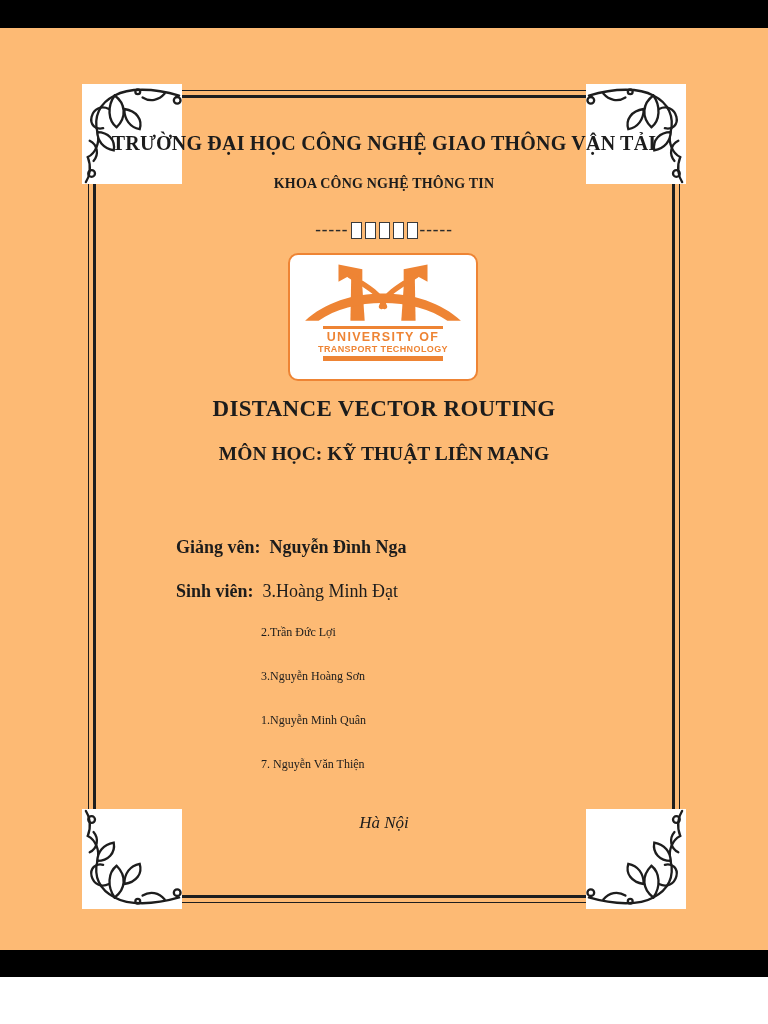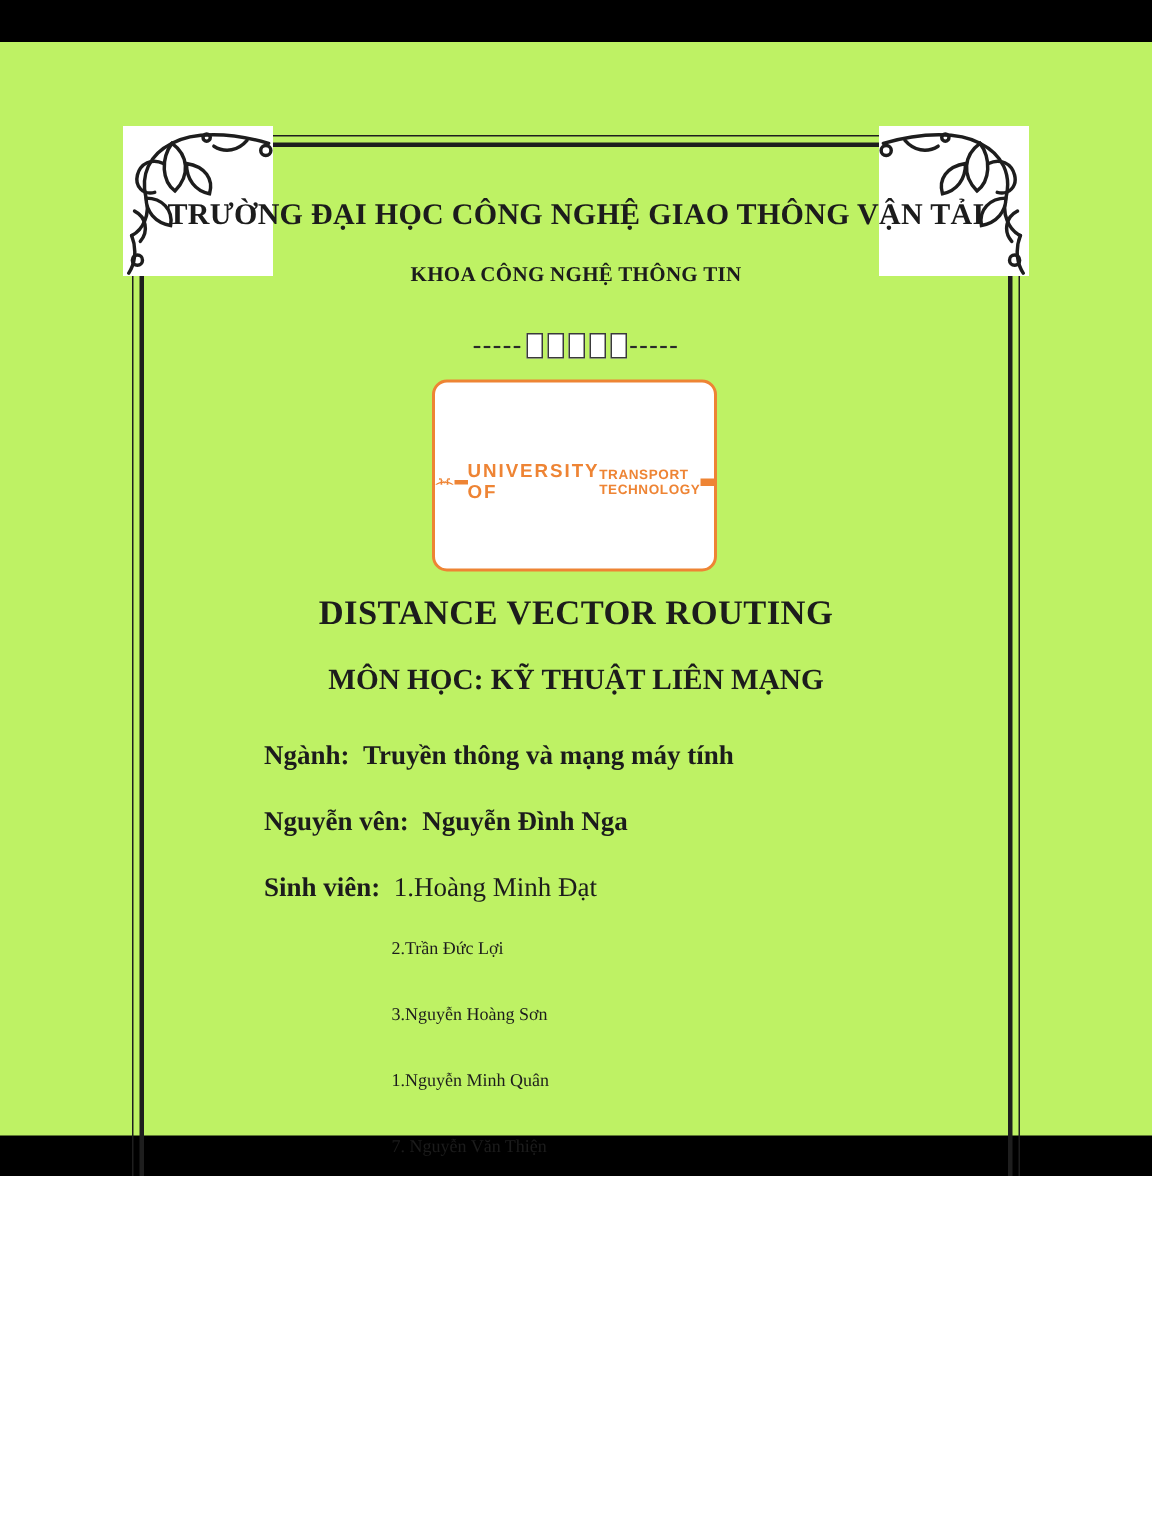--- a/index.html
+++ b/index.html
@@ -1,19 +1,19 @@
 <!DOCTYPE html>
 <html><head>
 <meta charset="utf-8">
 <style>
   * { margin:0; padding:0; box-sizing:border-box; }
   html,body { width:768px; background:#ffffff; }
   .canvas {
-    position:relative; width:768px; height:784px;
-    background:#bef264; overflow:hidden;
+    position:relative; width:768px; height:977px;
+    background:#fdba74; overflow:hidden;
     font-family:"Liberation Serif","DejaVu Serif",serif;
     color:#1c1c1c;
   }
   .letterbox { position:absolute; left:0; right:0; background:#000; }
   .letterbox.top { top:0; height:28px; }
   .letterbox.bottom { bottom:0; height:27px; }
 
   
   .frame { position:absolute; left:88px; top:90px; width:592px; height:813px; }
   .frame-outer { position:absolute; inset:0; border:1.5px solid #1e1e1e; }
@@ -32,21 +32,21 @@
 
   .separator { top:220px; font-size:17px; font-weight:bold; color:#2a2a2a;
                display:flex; justify-content:center; align-items:center; gap:1px; }
   .tofu { display:inline-block; width:11px; height:17px; border:1.6px solid #3a3a3a;
           margin:0 1px; background:#fff; }
   .dashes { letter-spacing:1px; }
 
   
   .logo-box { position:absolute; left:288px; top:253px; width:190px; height:128px;
               border:2.5px solid #ee8434; border-radius:10px; background:#fff;
-              display:flex; flex-direction:row; align-items:center; padding-top:7px; }
+              display:flex; flex-direction:column; align-items:center; padding-top:7px; }
   .logo-box svg.bridge { width:168px; height:62px; display:block; }
   .logo-rule { width:120px; height:2.5px; background:#ee8434; margin-top:2px; }
   .logo-l1 { font-family:"Liberation Sans","DejaVu Sans",sans-serif; font-weight:bold;
              font-size:12.5px; letter-spacing:1.3px; color:#ee8434; margin-top:1px; }
   .logo-l2 { font-family:"Liberation Sans","DejaVu Sans",sans-serif; font-weight:bold;
              font-size:9px; letter-spacing:.4px; color:#ee8434; }
   .logo-bar { width:120px; height:5px; background:#ee8434; margin-top:2px; }
 
   .doc-title { top:396px; font-size:23px; font-weight:bold; letter-spacing:.3px; }
   .doc-sub   { top:443px; font-size:19.5px; font-weight:bold; }
@@ -178,28 +178,25 @@
     </svg>
     <div class="logo-rule"></div>
     <div class="logo-l1">UNIVERSITY OF</div>
     <div class="logo-l2">TRANSPORT TECHNOLOGY</div>
     <div class="logo-bar"></div>
   </div>
 
   <div class="centered doc-title">DISTANCE VECTOR ROUTING</div>
   <div class="centered doc-sub">MÔN HỌC: KỸ THUẬT LIÊN MẠNG</div>
 
-  <div class="field f-nganh">
-    <b>Ngành:</b><span class="val-b val-n" style="font-weight:bold">Truyền thông và mạng máy tính</span>
-  </div>
   <div class="field f-giang">
-    <b>Nguyễn vên:</b><span class="val-n" style="font-weight:bold">Nguyễn Đình Nga</span>
+    <b>Giảng vên:</b><span class="val-n" style="font-weight:bold">Nguyễn Đình Nga</span>
   </div>
   <div class="field f-sinh">
-    <b>Sinh viên:</b><span class="val-n">1.Hoàng Minh Đạt</span>
+    <b>Sinh viên:</b><span class="val-n">3.Hoàng Minh Đạt</span>
   </div>
   <div class="student st2">2.Trần Đức Lợi</div>
   <div class="student st3">3.Nguyễn Hoàng Sơn</div>
   <div class="student st4">1.Nguyễn Minh Quân</div>
   <div class="student st5">7. Nguyễn Văn Thiện</div>
 
   <div class="centered city">Hà Nội</div>
 
 </div>
 

